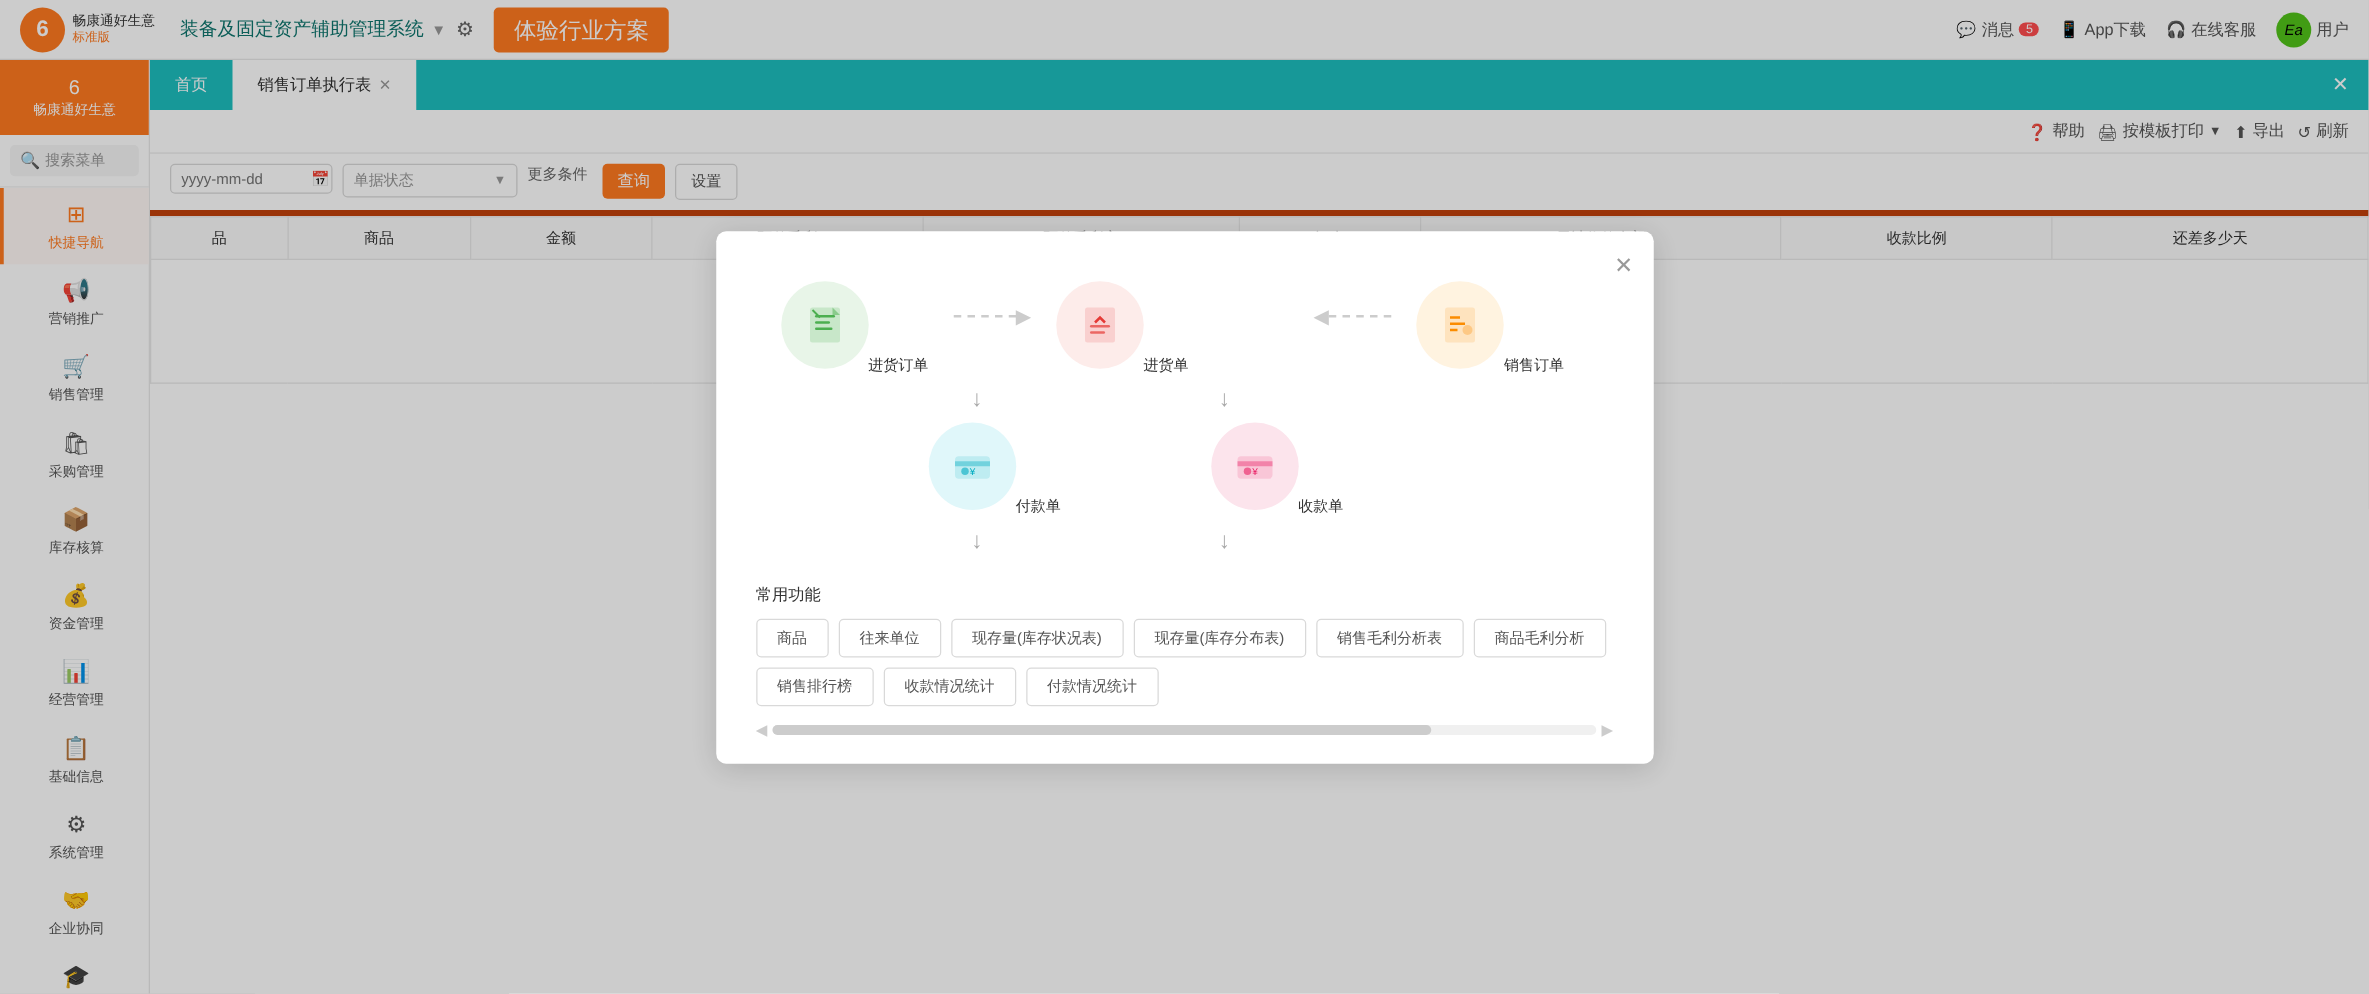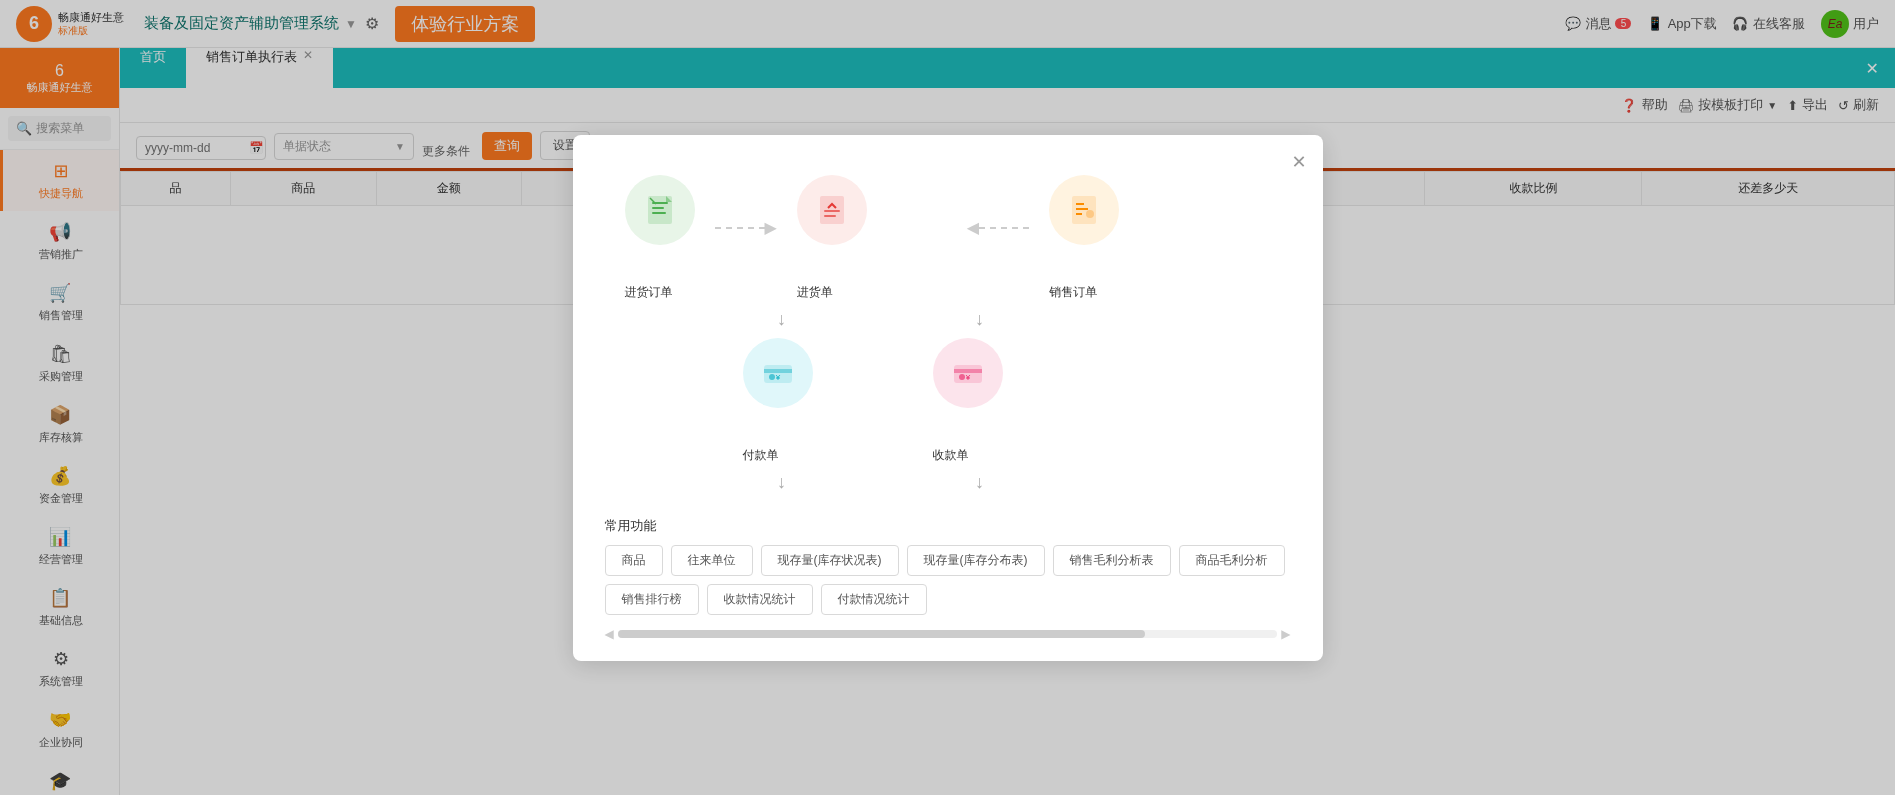--- a/index.html
+++ b/index.html
@@ -17,62 +17,62 @@
     .logo-icon { width: 36px; height: 36px; background: #ff7a20; border-radius: 50%; display: flex; align-items: center; justify-content: center; color: #fff; font-size: 18px; font-weight: bold; margin-right: 6px; }
     .logo-text { font-size: 11px; color: #333; line-height: 1.3; }
     .system-name { display: flex; align-items: center; gap: 6px; margin-left: 8px; font-size: 14px; color: #333; }
     .system-name-text { font-size: 15px; color: #0f766e; }
     .dropdown-icon { color: #999; font-size: 12px; }
     .gear-icon { color: #666; font-size: 16px; cursor: pointer; margin-left: 8px; }
     .trial-btn { margin-left: 16px; background: #ff7a20; color: #fff; border: none; border-radius: 4px; padding: 6px 16px; cursor: pointer; font-size: 18px; }
     .top-right { margin-left: auto; display: flex; align-items: center; gap: 16px; }
     .top-right-item { display: flex; align-items: center; gap: 4px; color: #555; cursor: pointer; font-size: 13px; }
     .badge { background: #ff4d4f; color: #fff; border-radius: 10px; padding: 0 5px; font-size: 10px; min-width: 16px; text-align: center; }
-    .avatar { width: 28px; height: 28px; background: #52c41a; border-radius: 50%; display: flex; align-items: center; justify-content: center; color: #7f1d1d; font-size: 12px; font-style: italic; }
+    .avatar { width: 28px; height: 28px; background: #52c41a; border-radius: 50%; display: flex; align-items: center; justify-content: center; color: #000000; font-size: 12px; font-style: italic; }
 
     
     .tab-bar { display: flex; align-items: center; background: #1dbfbf; height: 40px; padding: 0 0 0 0; }
-    .tab-item { padding: 0 20px; height: 100%; display: flex; align-items: flex-start; color: #fff; cursor: pointer; font-size: 13px; }
+    .tab-item { padding: 0 20px; height: 100%; display: flex; align-items: center; color: #fff; cursor: pointer; font-size: 13px; }
     .tab-item.active { background: #fff; color: #333; }
     .tab-close { margin-left: 6px; color: #999; cursor: pointer; font-size: 12px; }
     .tab-close-main { margin-left: auto; margin-right: 16px; color: #fff; cursor: pointer; font-size: 16px; display: flex; align-items: center; }
     .sidebar-search { padding: 8px; border-bottom: 1px solid #f0f0f0; }
     .sidebar-search-inner { display: flex; align-items: center; background: #f5f5f5; border-radius: 4px; padding: 4px 8px; gap: 4px; cursor: pointer; }
     .sidebar-search-text { font-size: 12px; color: #999; }
     .sidebar-menu { flex: 1; overflow-y: auto; }
     .sidebar-item { display: flex; flex-direction: column; align-items: center; padding: 10px 6px; cursor: pointer; color: #555; border-left: 3px solid transparent; }
     .sidebar-item.active { background: #fff8f5; color: #ff7a20; border-left: 3px solid #ff7a20; }
     .sidebar-item-icon { font-size: 18px; margin-bottom: 4px; }
     .sidebar-item-label { font-size: 11px; text-align: center; }
 
     
     .content-toolbar { background: #fff; padding: 8px 16px; display: flex; align-items: center; gap: 12px; border-bottom: 1px solid #e8e8e8; }
     .toolbar-right { margin-left: auto; display: flex; align-items: center; gap: 10px; }
     .toolbar-btn { display: flex; align-items: center; gap: 4px; color: #555; cursor: pointer; font-size: 13px; }
 
     
-    .filter-row { background: #fff; padding: 8px 16px; display: flex; align-items: flex-end; gap: 8px; border-bottom: 3px solid #c2410c; }
+    .filter-row { background: #fff; padding: 8px 16px; display: flex; align-items: flex-start; gap: 8px; border-bottom: 5px solid #c2410c; }
     .filter-date { border: 1px solid #d9d9d9; border-radius: 4px; padding: 4px 8px; font-size: 12px; color: #999; width: 130px; display: flex; align-items: center; gap: 4px; }
     .filter-select { border: 1px solid #d9d9d9; border-radius: 4px; padding: 4px 8px; font-size: 12px; color: #999; width: 140px; display: flex; align-items: center; gap: 4px; }
     .more-conditions { font-size: 12px; color: #666; cursor: pointer; }
     .search-btn { background: #ff7a20; color: #fff; border: none; border-radius: 4px; padding: 5px 12px; cursor: pointer; font-size: 13px; }
     .settings-btn { background: #fff; color: #555; border: 1px solid #d9d9d9; border-radius: 4px; padding: 5px 12px; cursor: pointer; font-size: 12px; }
 
     
     .table-container { flex: 1; overflow: auto; background: #fff; }
     table { width: 100%; border-collapse: collapse; font-size: 12px; }
     th { background: #fafafa; border: 1px solid #e8e8e8; padding: 8px 12px; text-align: center; color: #333; font-weight: normal; white-space: nowrap; }
     td { border: 1px solid #e8e8e8; padding: 8px 12px; text-align: center; color: #333; }
     .no-data { text-align: center; color: #999; padding: 40px; font-size: 13px; }
 
     
     .modal-overlay { position: fixed; top: 0; left: 0; width: 100%; height: 100%; background: rgba(0,0,0,0.2); z-index: 100; display: flex; justify-content: center; align-items: center; }
     .modal { background: #fff; border-radius: 8px; width: 750px; max-height: 580px; overflow-y: auto; padding: 24px 32px 16px; position: relative; box-shadow: 0 4px 24px rgba(0,0,0,0.15); }
     .modal-close { position: absolute; top: 16px; right: 16px; cursor: pointer; color: #999; font-size: 18px; }
-    .flow-node { display: flex; flex-direction: column; align-items: flex-start; margin: 8px 20px; gap: 33px; }
+    .flow-node { display: flex; flex-direction: row; align-items: flex-end; margin: 8px 20px; }
     .flow-circle { width: 70px; height: 70px; border-radius: 50%; display: flex; align-items: center; justify-content: center; font-size: 28px; margin-bottom: 6px; }
     .flow-circle.green { background: #e8f5e8; color: #4caf50; }
     .flow-circle.red-light { background: #fdecea; color: #e53935; }
     .flow-circle.purple { background: #ede7f6; color: #7b1fa2; }
     .flow-circle.orange { background: #fff3e0; color: #fb8c00; }
     .flow-circle.teal { background: #e0f7fa; color: #00acc1; }
     .flow-circle.pink { background: #fce4ec; color: #e91e63; }
     .flow-label { font-size: 12px; color: #333; text-align: center; }
 
     

